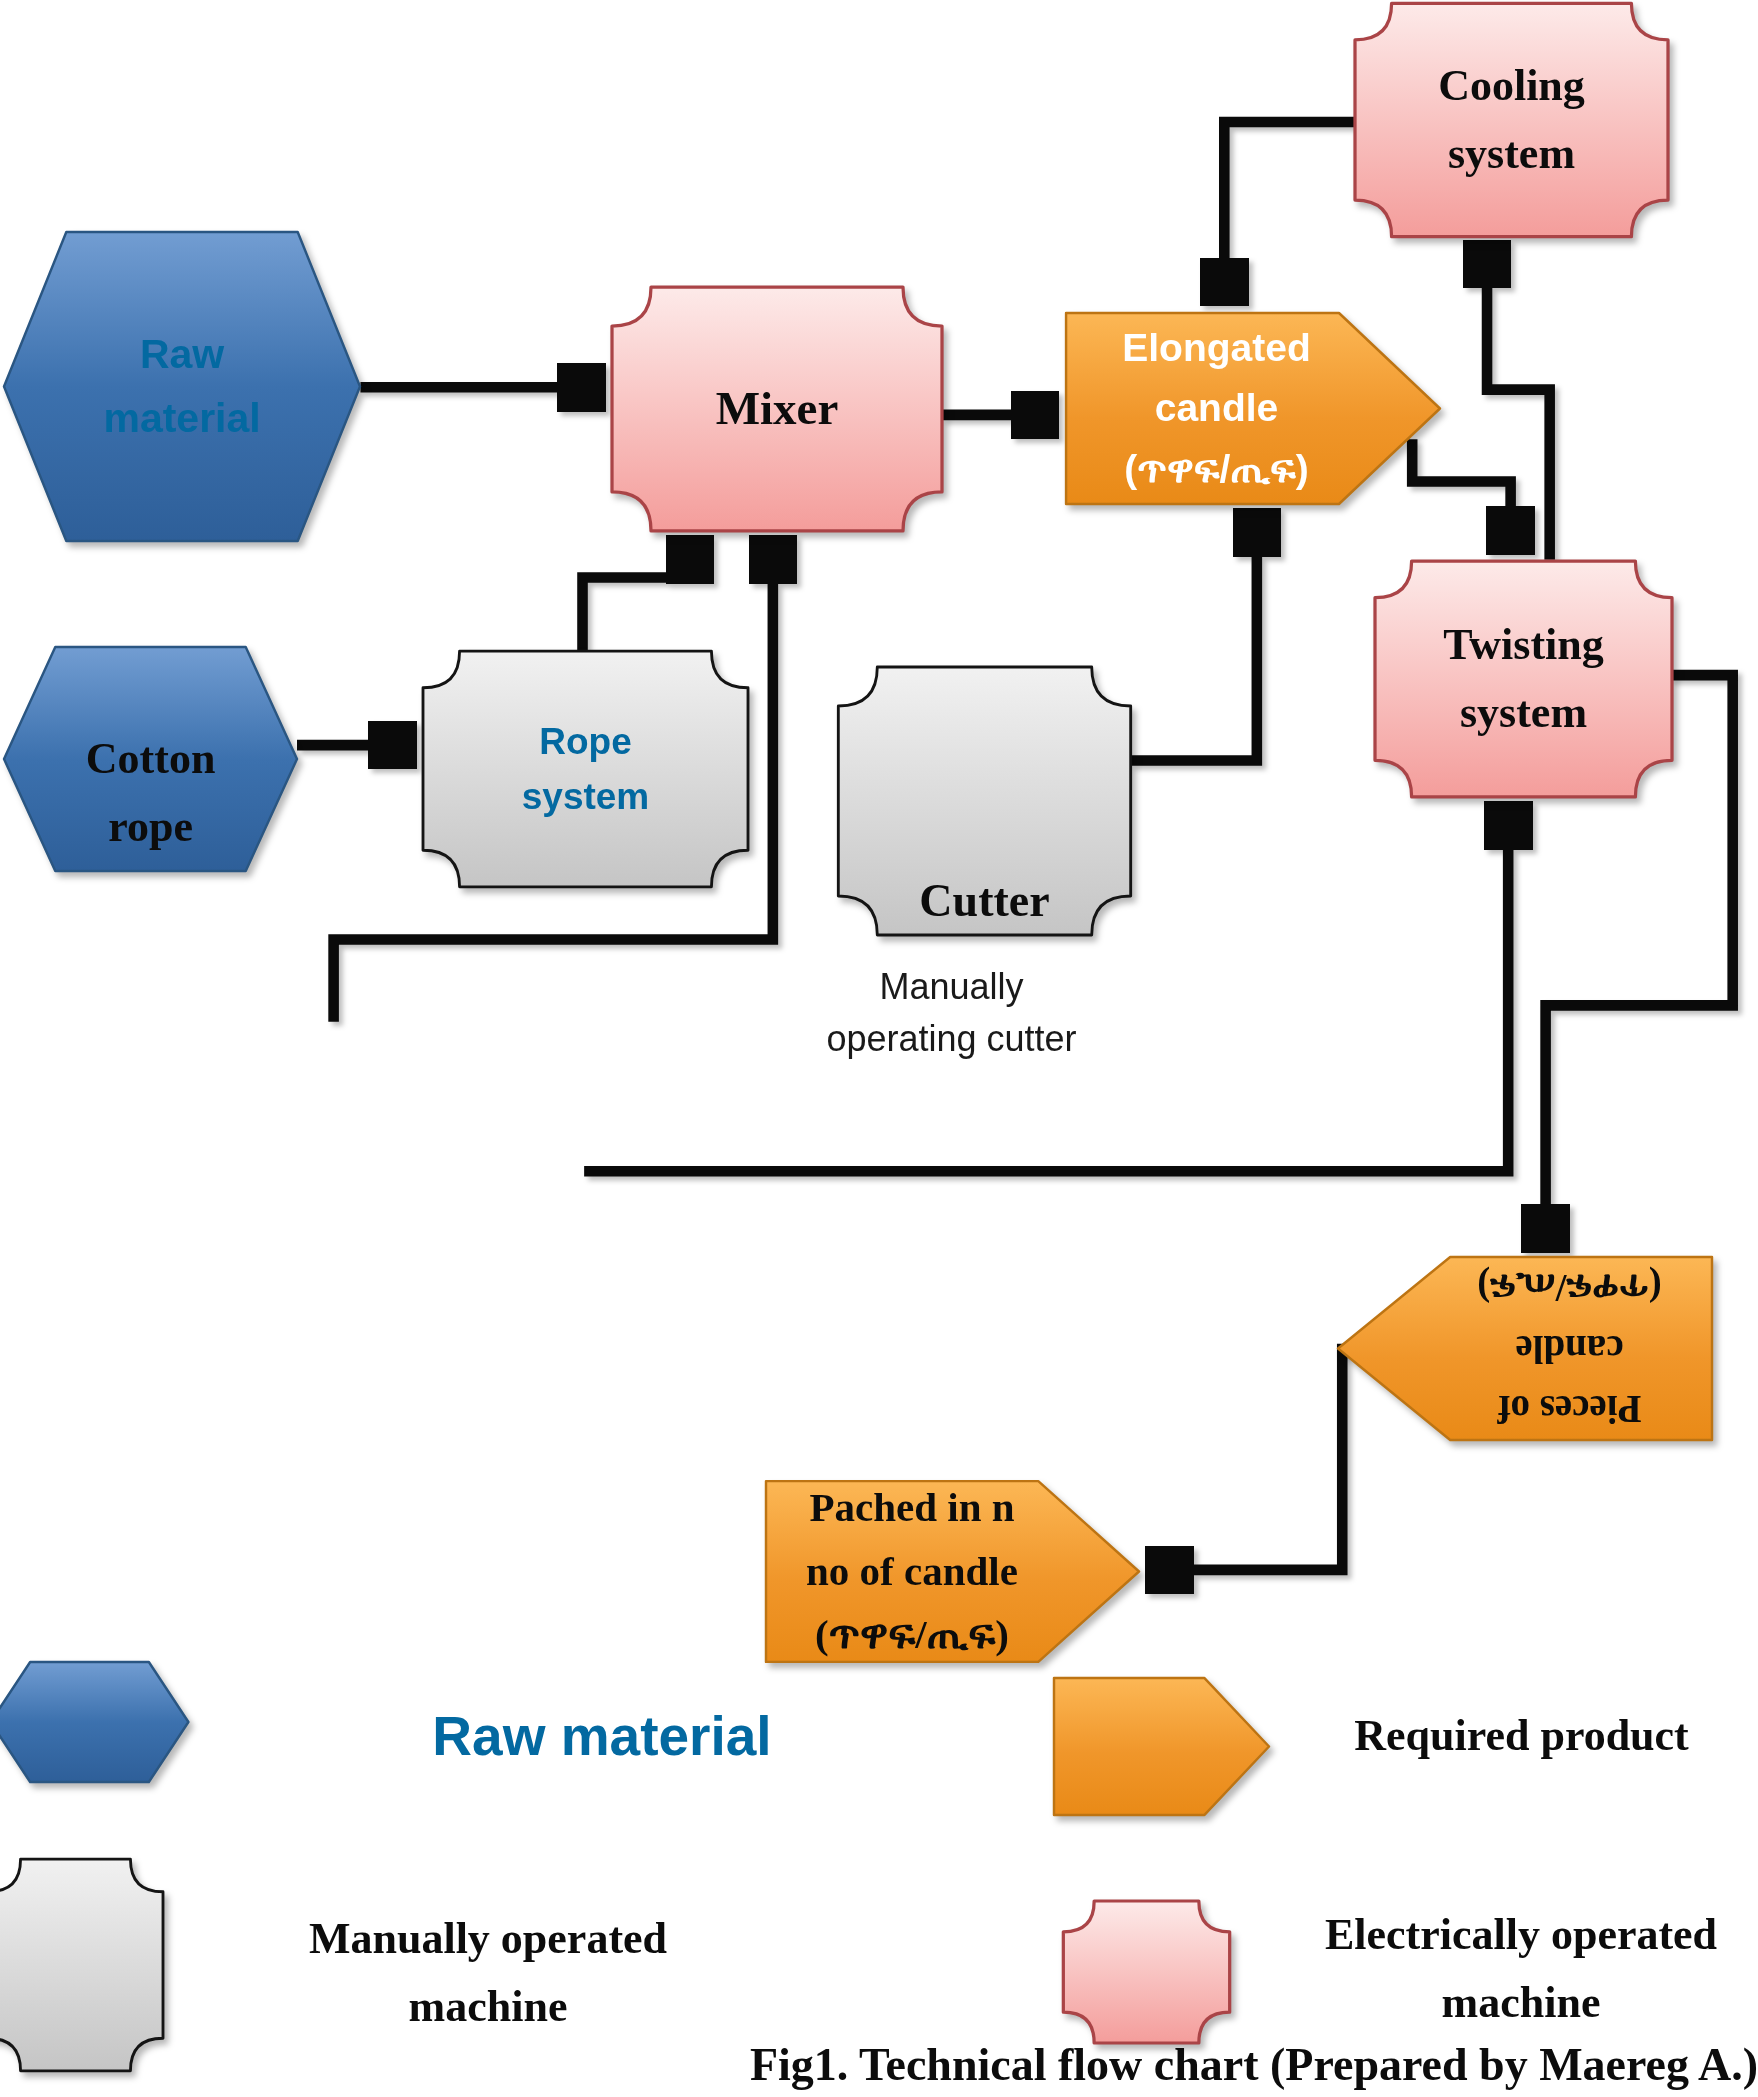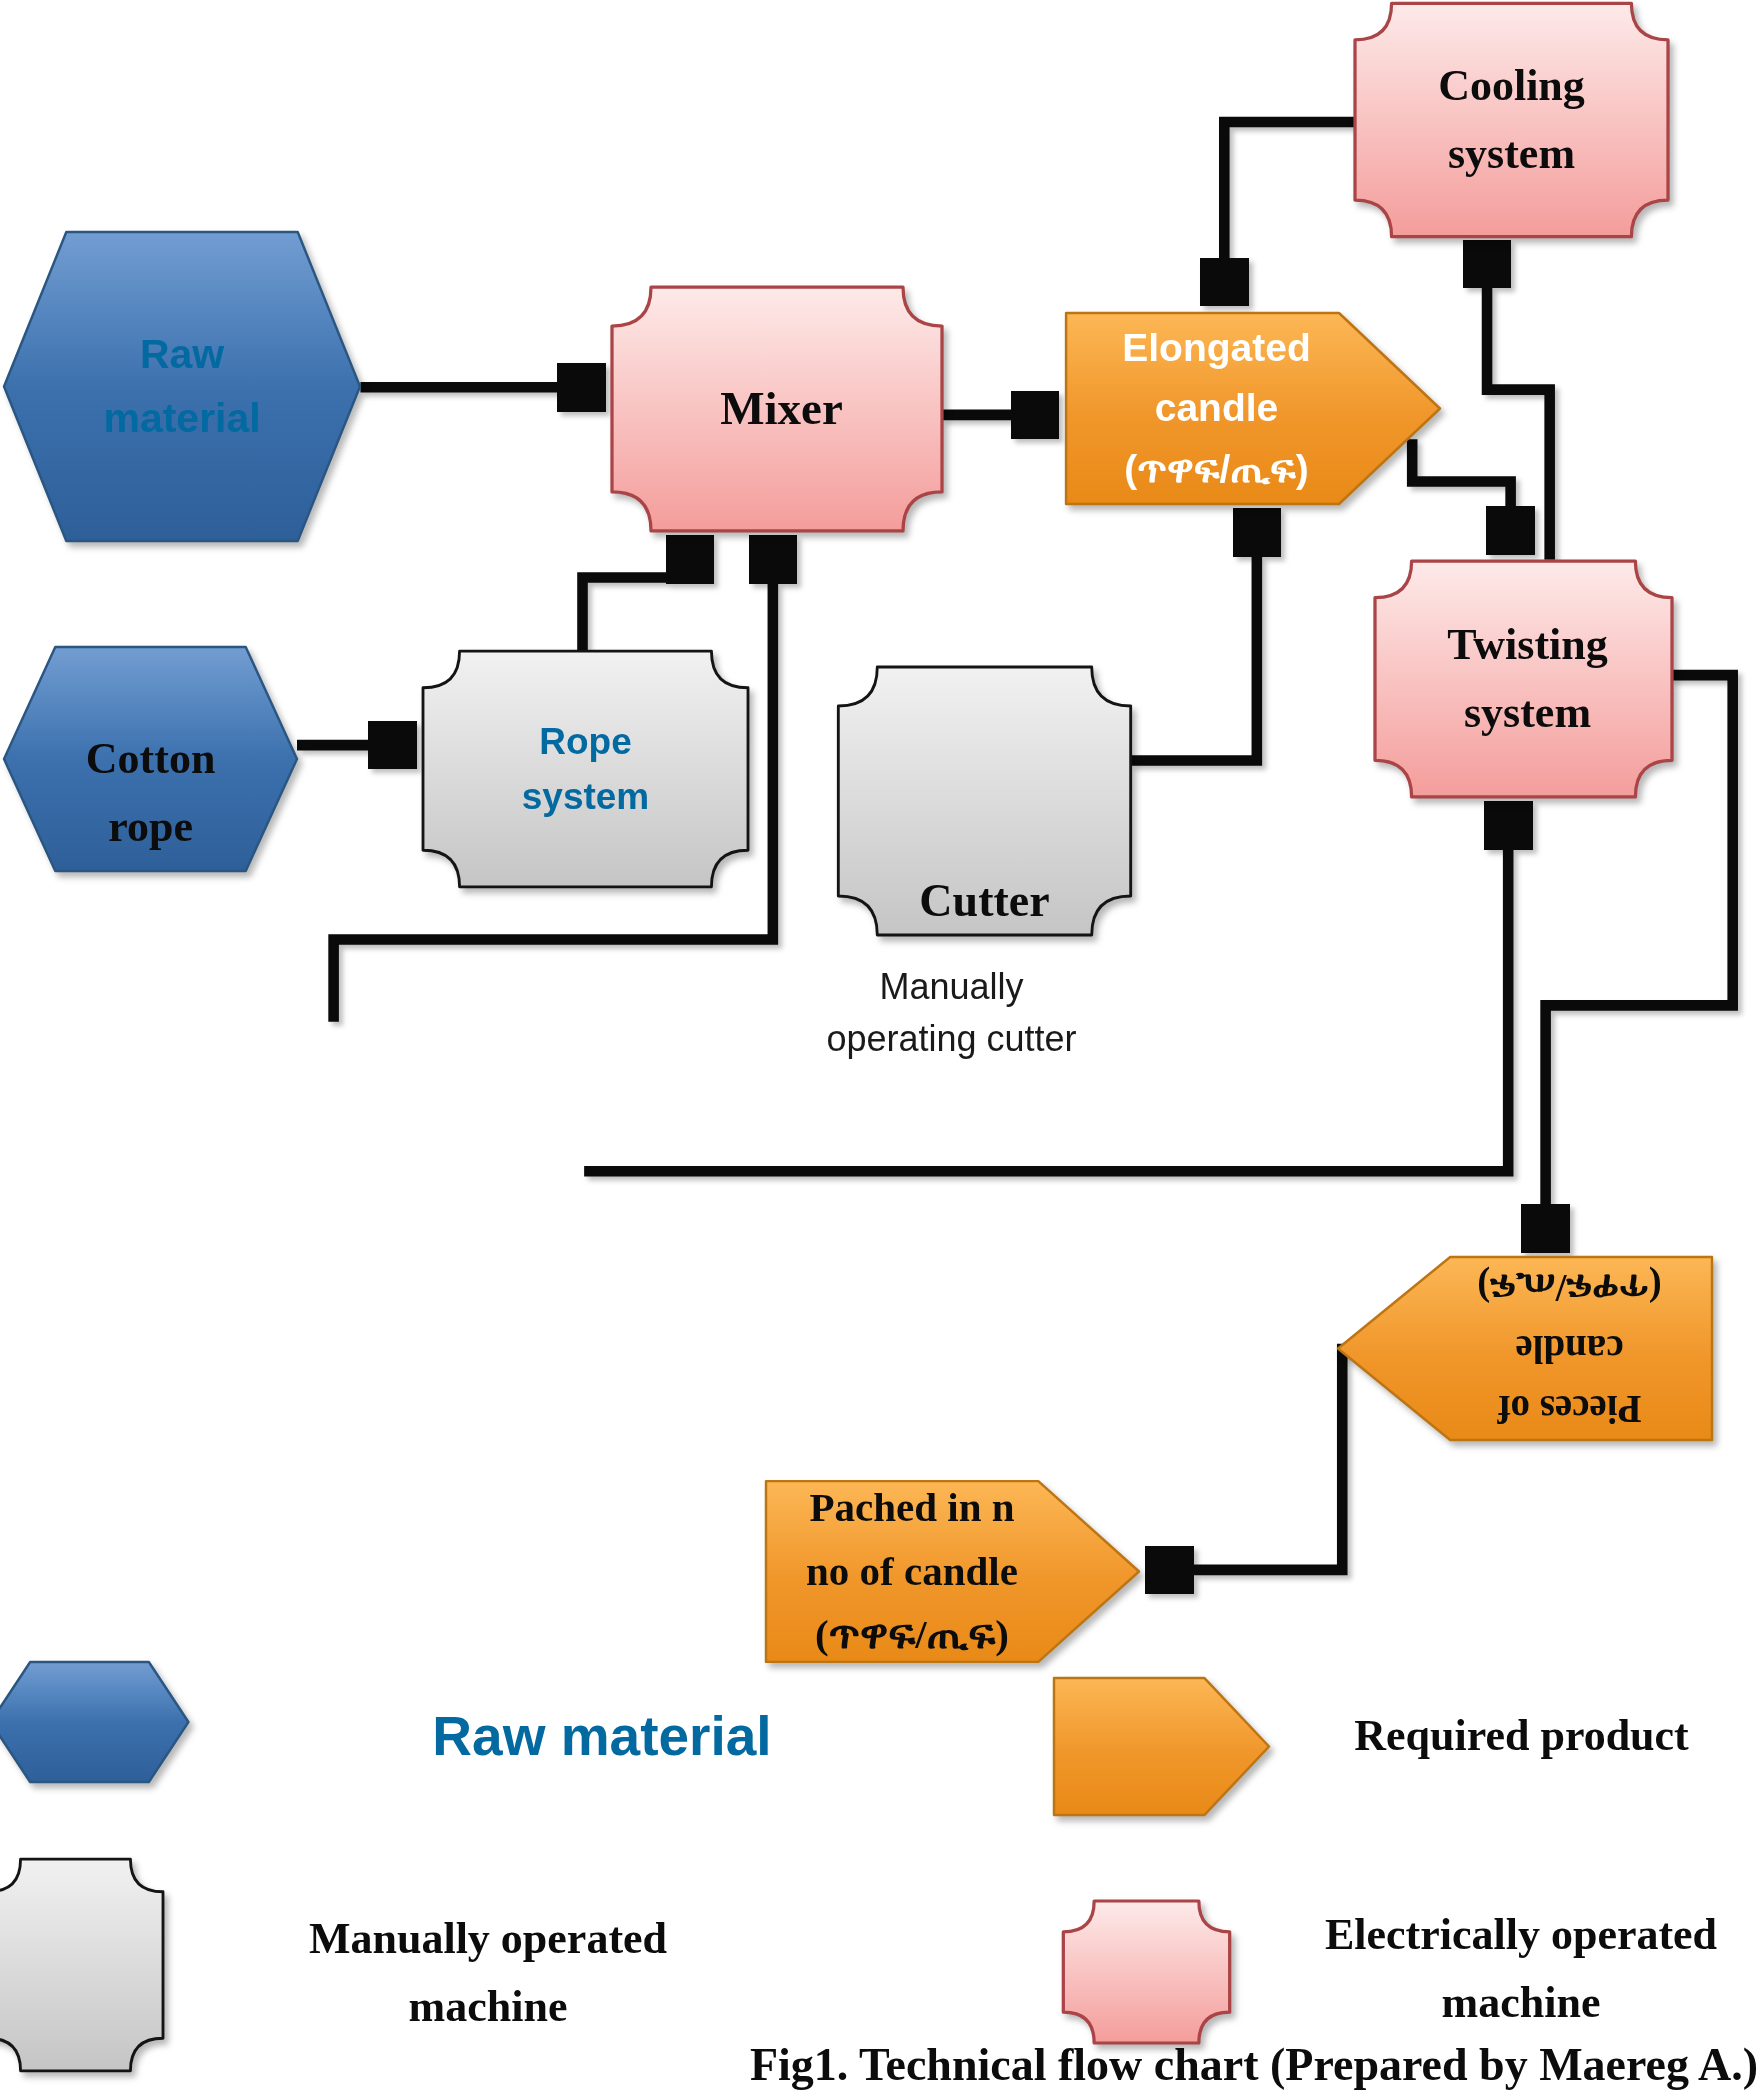--- a/index.html
+++ b/index.html
@@ -21,23 +21,23 @@
   .s50{font-size:41px;line-height:1.55;}
   .s52{font-size:55px;line-height:1.4;}
   .s54{font-size:44px;line-height:1.55;}
   .s56{font-size:46px;line-height:1.45;justify-content:flex-end;}
   .s58{font-size:47px;line-height:1.4;}
   .rot180 .txt{transform:rotate(180deg);}
   
   #n-raw       {left:4.1px;   top:232px;  width:356px; height:309px;}
   #n-cotton    {left:4.1px;   top:647px;  width:293px; height:292px;}
   #n-epower    {left:191px; top:1021px; width:395px; height:301px;}
-  #n-mixer     {left:612px; top:287px;  width:330px; height:244px;padding-left:9px;}
+  #n-mixer     {left:612px; top:287px;  width:330px; height:244px;}
   #n-cooling   {left:1355px;top:3.3px;    width:313px; height:234px;}
-  #n-twisting  {left:1375px;top:561px;  width:297px; height:236px;padding-left:8px;}
+  #n-twisting  {left:1375px;top:561px;  width:297px; height:236px;}
   #n-rope      {left:423px; top:651px;  width:325px; height:236px;}
   #n-cutter    {left:838px;top:667px;  width:293px; height:268px;}
   #n-elongated {left:1066px;top:313px;  width:374px; height:191px;}
   #n-pieces    {left:1338px;top:1257px; width:374px; height:183px;}
   #n-packed    {left:766px; top:1481px; width:373px; height:181px;}
   #n-note      {left:797px; top:956px; width:309px; height:114px;}
   #lg-hex      {left:-9.8px; top:1662px; width:199px; height:120px;}
   #lg-arrow    {left:1054px;top:1678px; width:215px; height:137px;}
   #lg-gray     {left:-12.2px; top:1859px; width:175px; height:212px;}
   #lg-pink     {left:1063px;top:1901px; width:167px; height:142px;}

